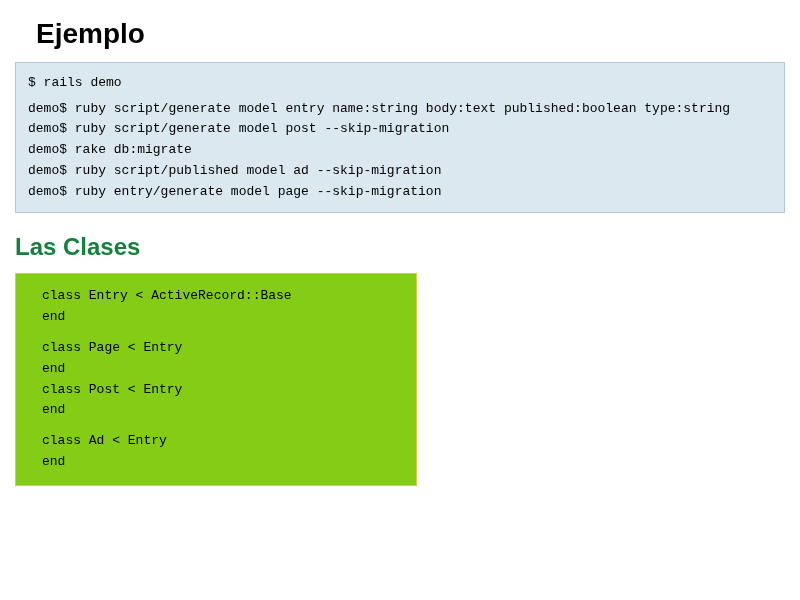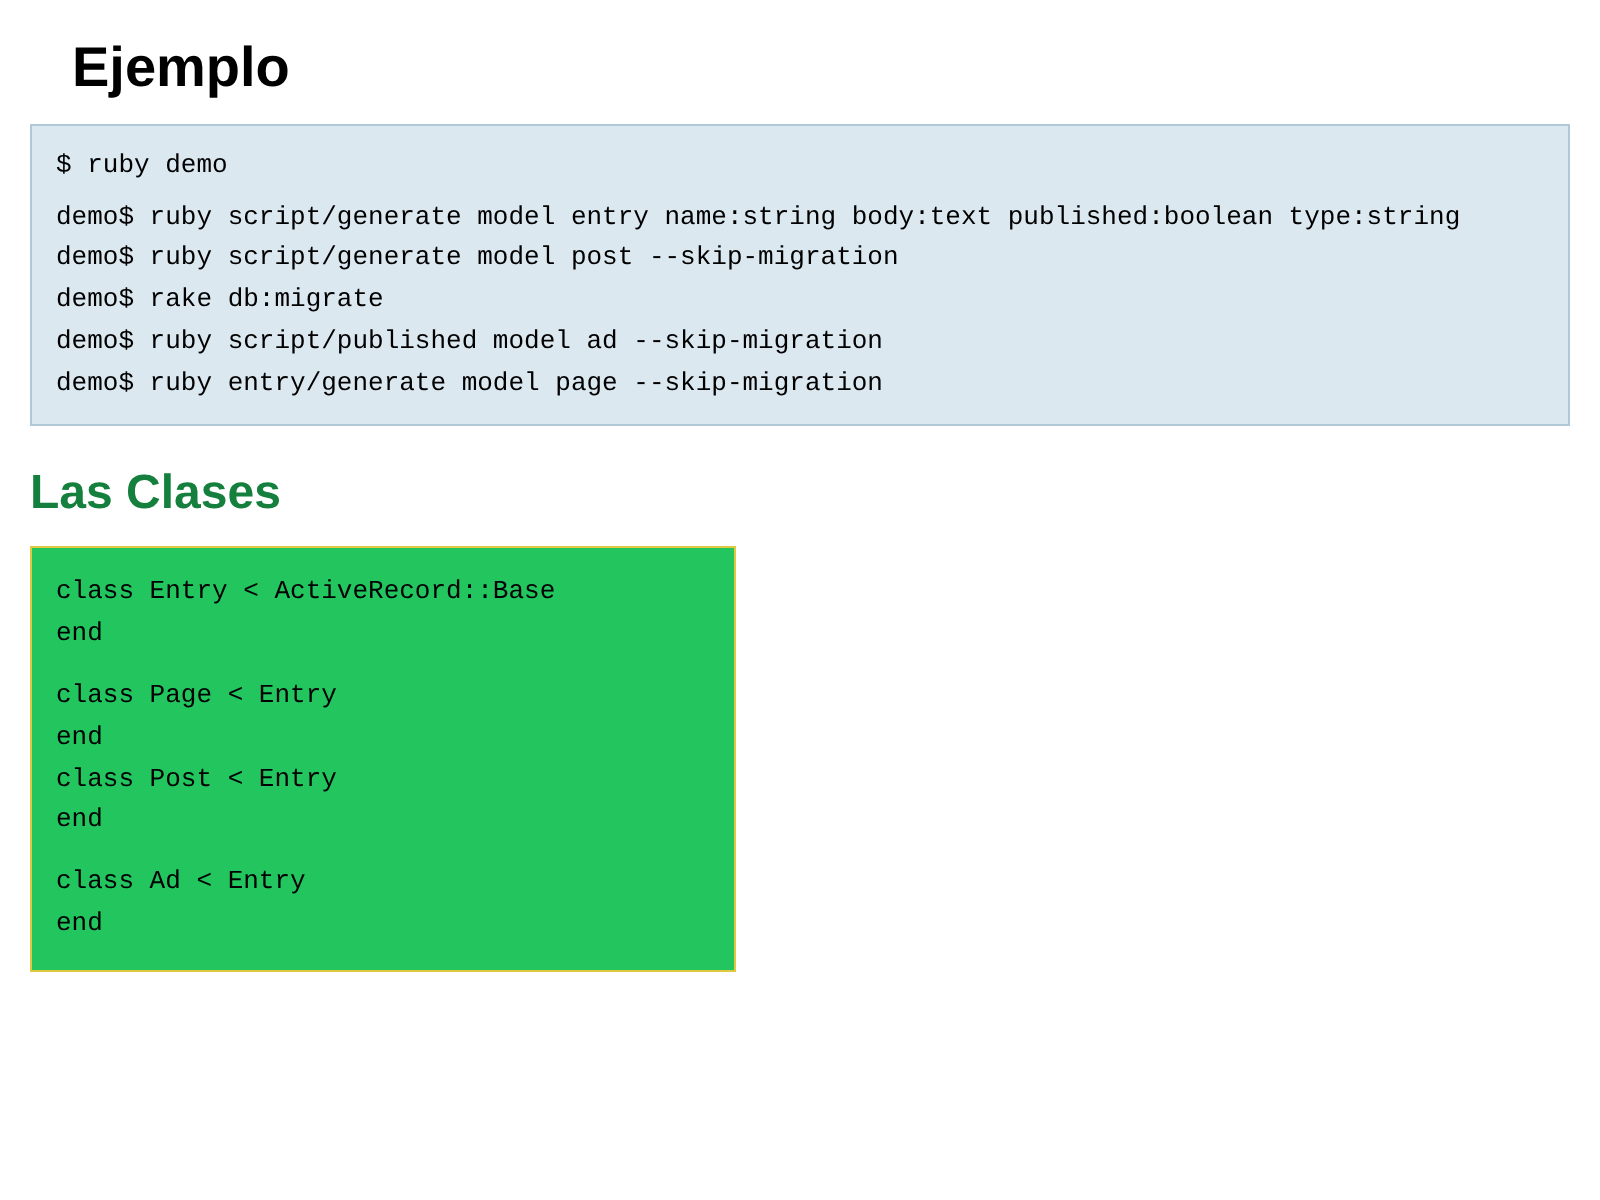--- a/index.html
+++ b/index.html
@@ -45,45 +45,45 @@
     }
 
     .section-title {
       font-size: 24px;
       font-weight: bold;
       color: #15803d;
       margin-bottom: 12px;
     }
 
     .code-box {
-      background-color: #22c55e;
+      background-color: #84cc16;
       border: 1px solid #e0c840;
-      padding: 12px 12px;
+      padding: 12px 26px;
       font-family: 'Courier New', Courier, monospace;
       font-size: 13px;
       color: #000000;
-      width: 353px;
+      width: 402px;
       line-height: 1.6;
     }
 
     .code-block-group {
       margin-bottom: 10px;
     }
 
     .code-block-group:last-child {
       margin-bottom: 0;
     }
   </style>
 </head>
 <body>
 
 <h1 class="page-title">Ejemplo</h1>
 
 <div class="terminal-box">
-  <div class="terminal-prompt">$ ruby demo</div>
+  <div class="terminal-prompt">$ rails demo</div>
   <div class="terminal-commands">
     <div>demo$ ruby script/generate model entry name:string body:text published:boolean type:string</div>
     <div>demo$ ruby script/generate model post --skip-migration</div>
     <div>demo$ rake db:migrate</div>
     <div>demo$ ruby script/published model ad --skip-migration</div>
     <div>demo$ ruby entry/generate model page --skip-migration</div>
   </div>
 </div>
 
 <h2 class="section-title">Las Clases</h2>

